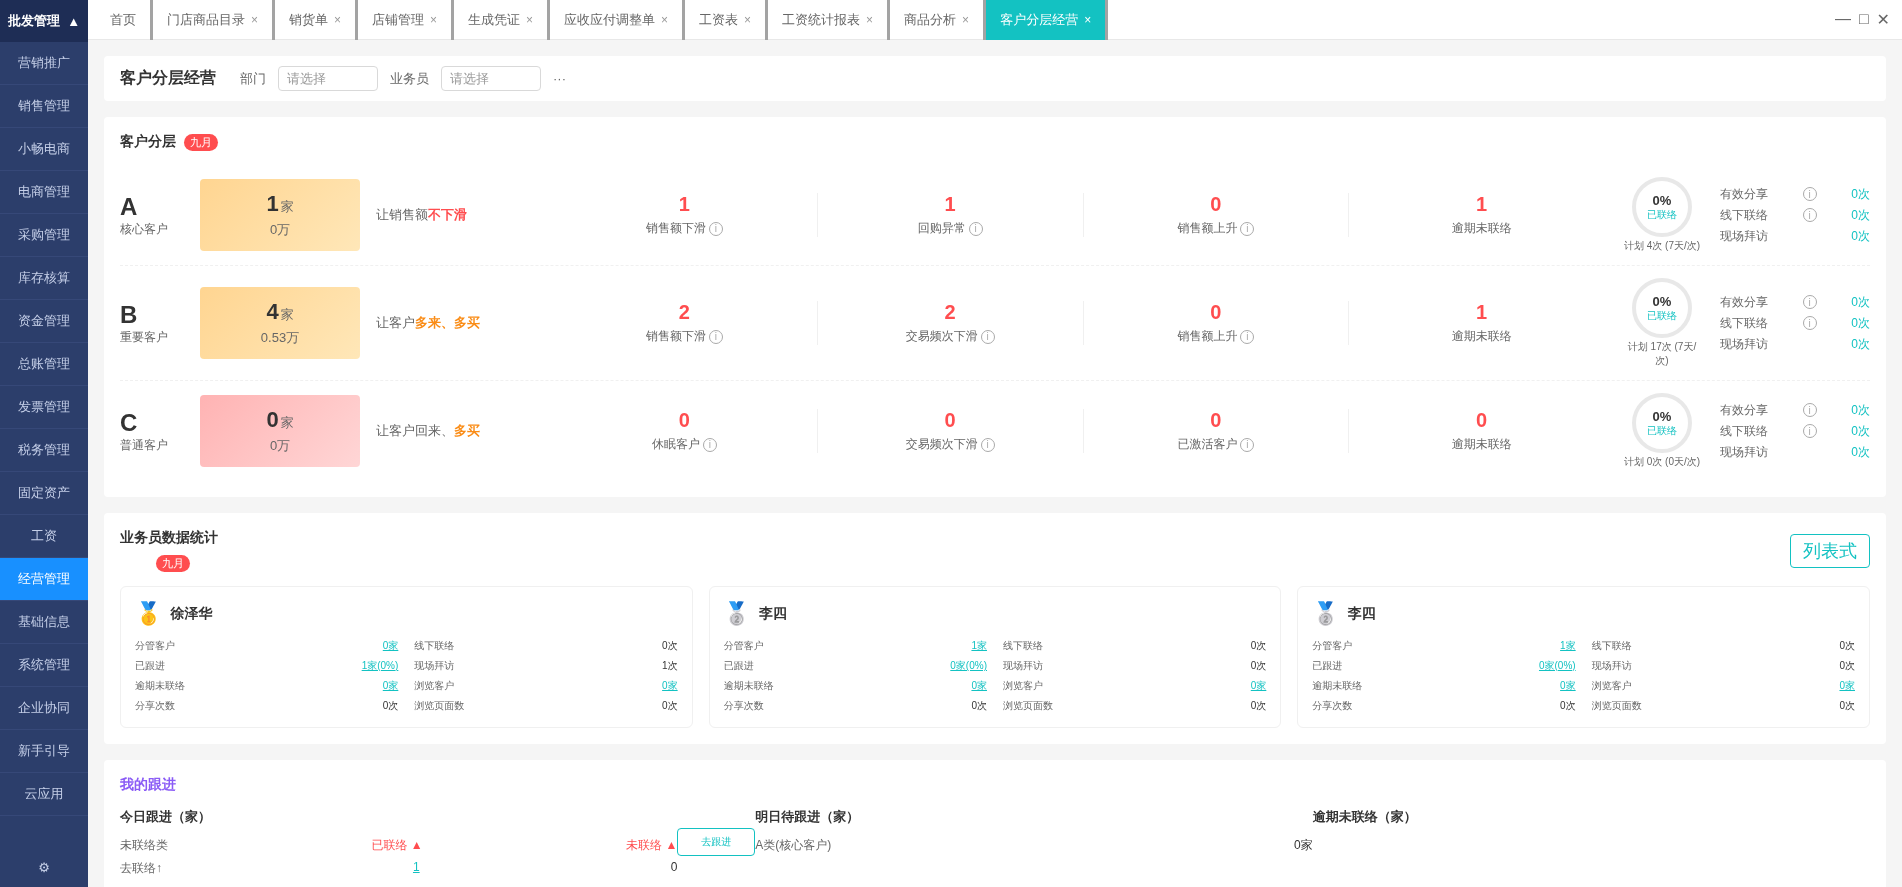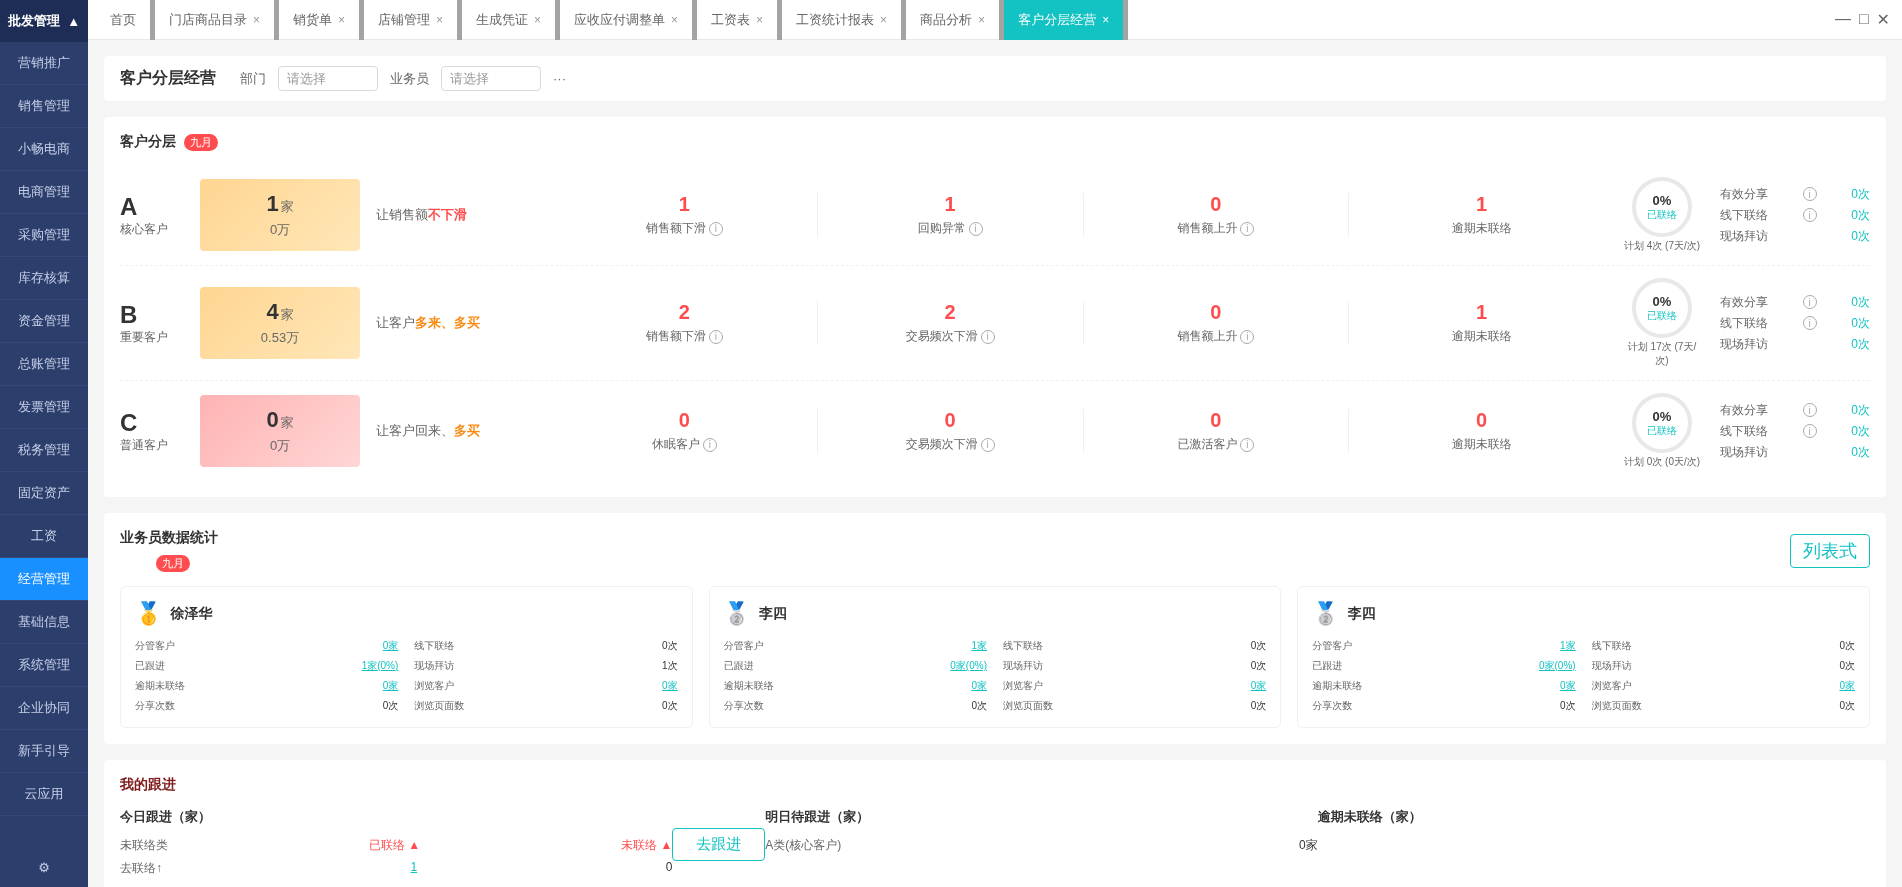--- a/index.html
+++ b/index.html
@@ -64,21 +64,21 @@
       padding: 0 8px;
     }
     .tab {
       padding: 0 14px;
       height: 40px;
       display: flex;
       align-items: center;
       font-size: 13px;
       color: #666;
       cursor: pointer;
-      border-right: 5px solid #a3a3a3;
+      border-right: 3px solid #a3a3a3;
       white-space: nowrap;
       text-align: center;
     }
     .tab .close-icon { margin-left: 6px; font-size: 12px; color: #999; }
     .tab.active { color: #fff; background: #13c2c2; }
     .tab.active .close-icon { color: #fff; }
     .tab-actions { margin-left: auto; display: flex; gap: 8px; padding-right: 4px; color: #666; font-size: 16px; }
 
     
     .content {
@@ -283,29 +283,29 @@
       justify-content: space-between;
       align-items: center;
       font-size: 10px;
       color: #666;
     }
     .biz-stat-val { color: #13c2c2; text-decoration: underline; cursor: pointer; }
     .biz-stat-val-plain { color: #333; }
 
     
     .follow-section { background: #fff; border-radius: 4px; padding: 16px; }
-    .follow-title { font-size: 14px; font-weight: bold; color: #7f1d1d; margin-bottom: 14px; }
+    .follow-title { font-size: 14px; font-weight: bold; color: #8b5cf6; margin-bottom: 14px; }
     .follow-col-title { font-size: 13px; color: #333; font-weight: bold; margin-bottom: 8px; }
     .go-follow-btn {
       background: #fff;
       border: 1px solid #13c2c2;
       color: #13c2c2;
       padding: 6px 23px;
       border-radius: 4px;
-      font-size: 15px;
+      font-size: 10px;
       cursor: pointer;
       align-self: center;
     }
     .follow-row { display: flex; justify-content: space-between; font-size: 12px; color: #666; padding: 3px 0; }
     .follow-val { color: #333; }
     .follow-val-link { color: #13c2c2; text-decoration: underline; cursor: pointer; }
 
     .scrollbar-hidden::-webkit-scrollbar { width: 4px; }
     .scrollbar-hidden::-webkit-scrollbar-thumb { background: #ddd; border-radius: 2px; }
   </style>

